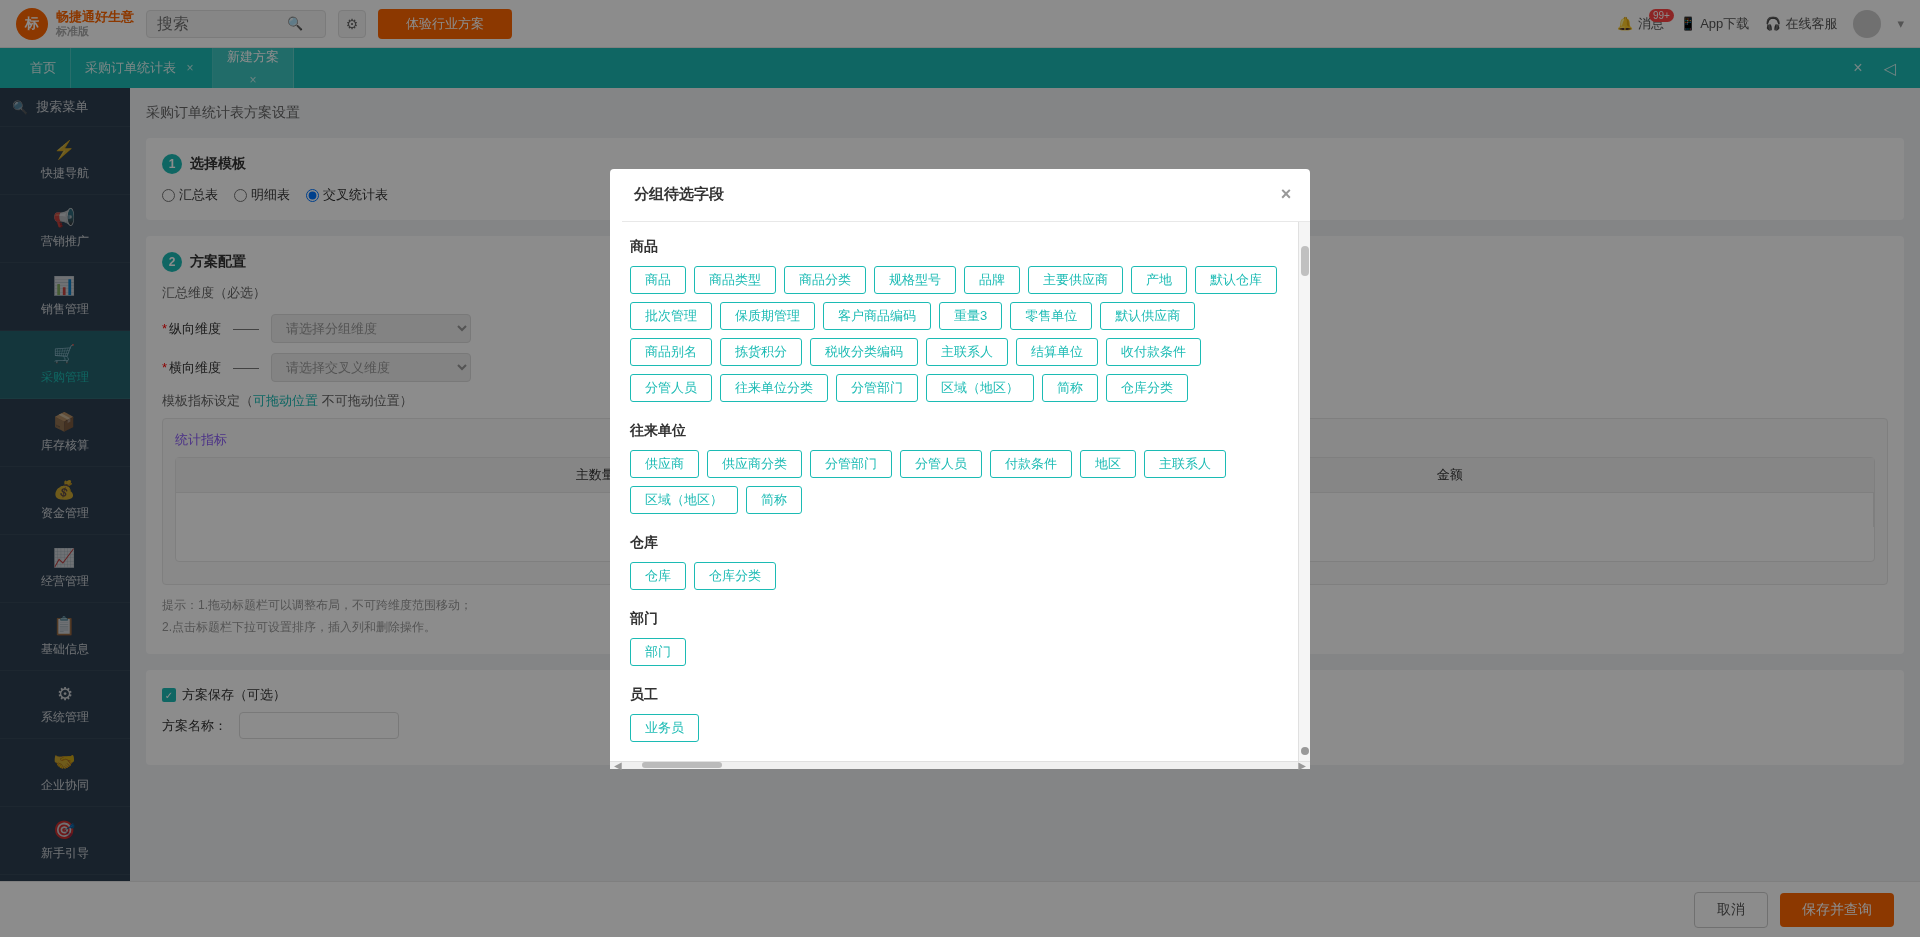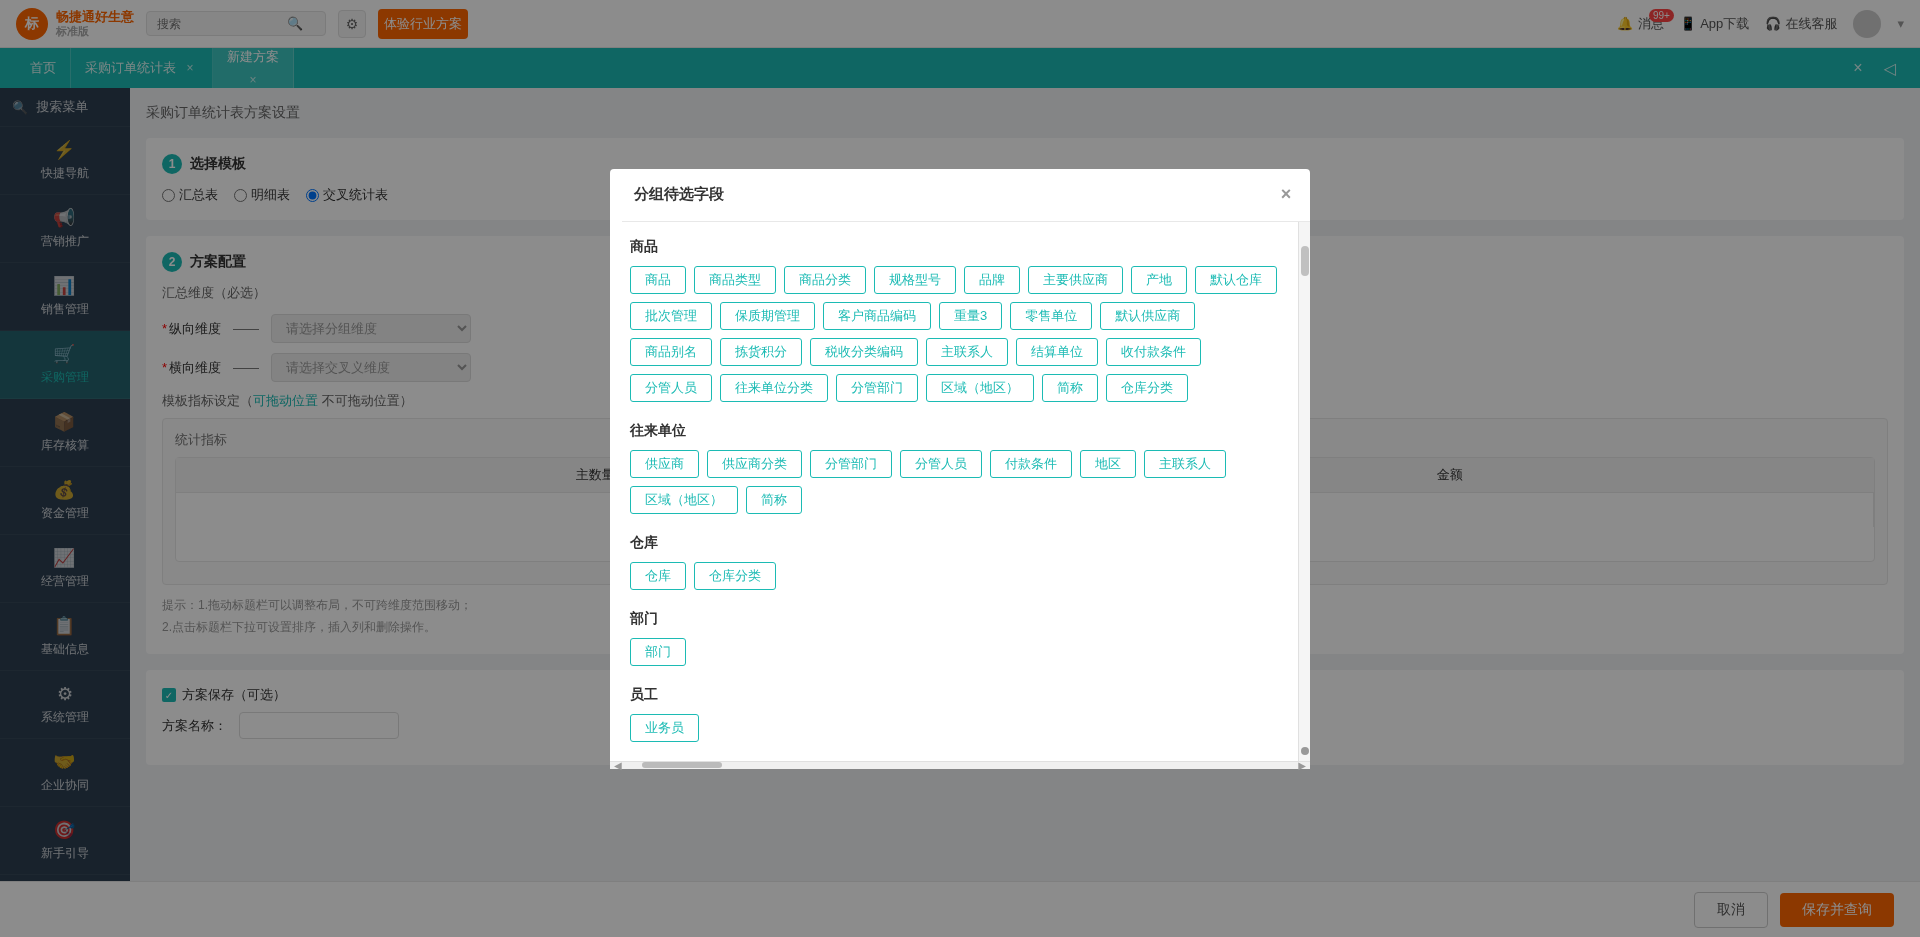--- a/index.html
+++ b/index.html
@@ -34,36 +34,36 @@
     .top-search {
       display: flex; align-items: center;
       background: #f5f5f5;
       border: 1px solid #e0e0e0;
       border-radius: 4px;
       padding: 4px 10px;
       width: 180px;
     }
     .top-search input {
       border: none; background: transparent;
-      outline: none; font-size: 12px; width: 130px;
+      outline: none; font-size: 16px; width: 130px;
     }
     .top-gear {
       width: 28px; height: 28px;
       background: #f5f5f5;
       border: 1px solid #e0e0e0;
       border-radius: 4px;
       display: flex; align-items: center; justify-content: center;
       cursor: pointer; color: #666; font-size: 14px;
     }
     .experience-btn {
       background: #ff6600;
       color: white;
       border: none;
       border-radius: 4px;
-      padding: 6px 6px;
+      padding: 6px 28px;
       cursor: pointer;
       font-size: 13px;
     }
     .top-bar-right {
       display: flex; align-items: center; gap: 16px;
       margin-left: auto;
     }
     .top-bar-right-item {
       display: flex; align-items: center; gap: 4px;
       color: #555; font-size: 13px; cursor: pointer;
@@ -302,21 +302,21 @@
     .arrow-label { color: #666; }
     .tpl-section {
       background: #f9f9f9;
       border: 1px solid #e8e8e8;
       border-radius: 4px;
       padding: 12px;
       margin-bottom: 10px;
     }
     .tpl-section-title {
       font-size: 13px;
-      color: #737373;
+      color: #8b5cf6;
       margin-bottom: 8px;
     }
 
     .stats-table-area {
       background: white;
       border: 1px solid #e8e8e8;
       border-radius: 4px;
       margin-bottom: 10px;
     }
     .stats-table-head {

